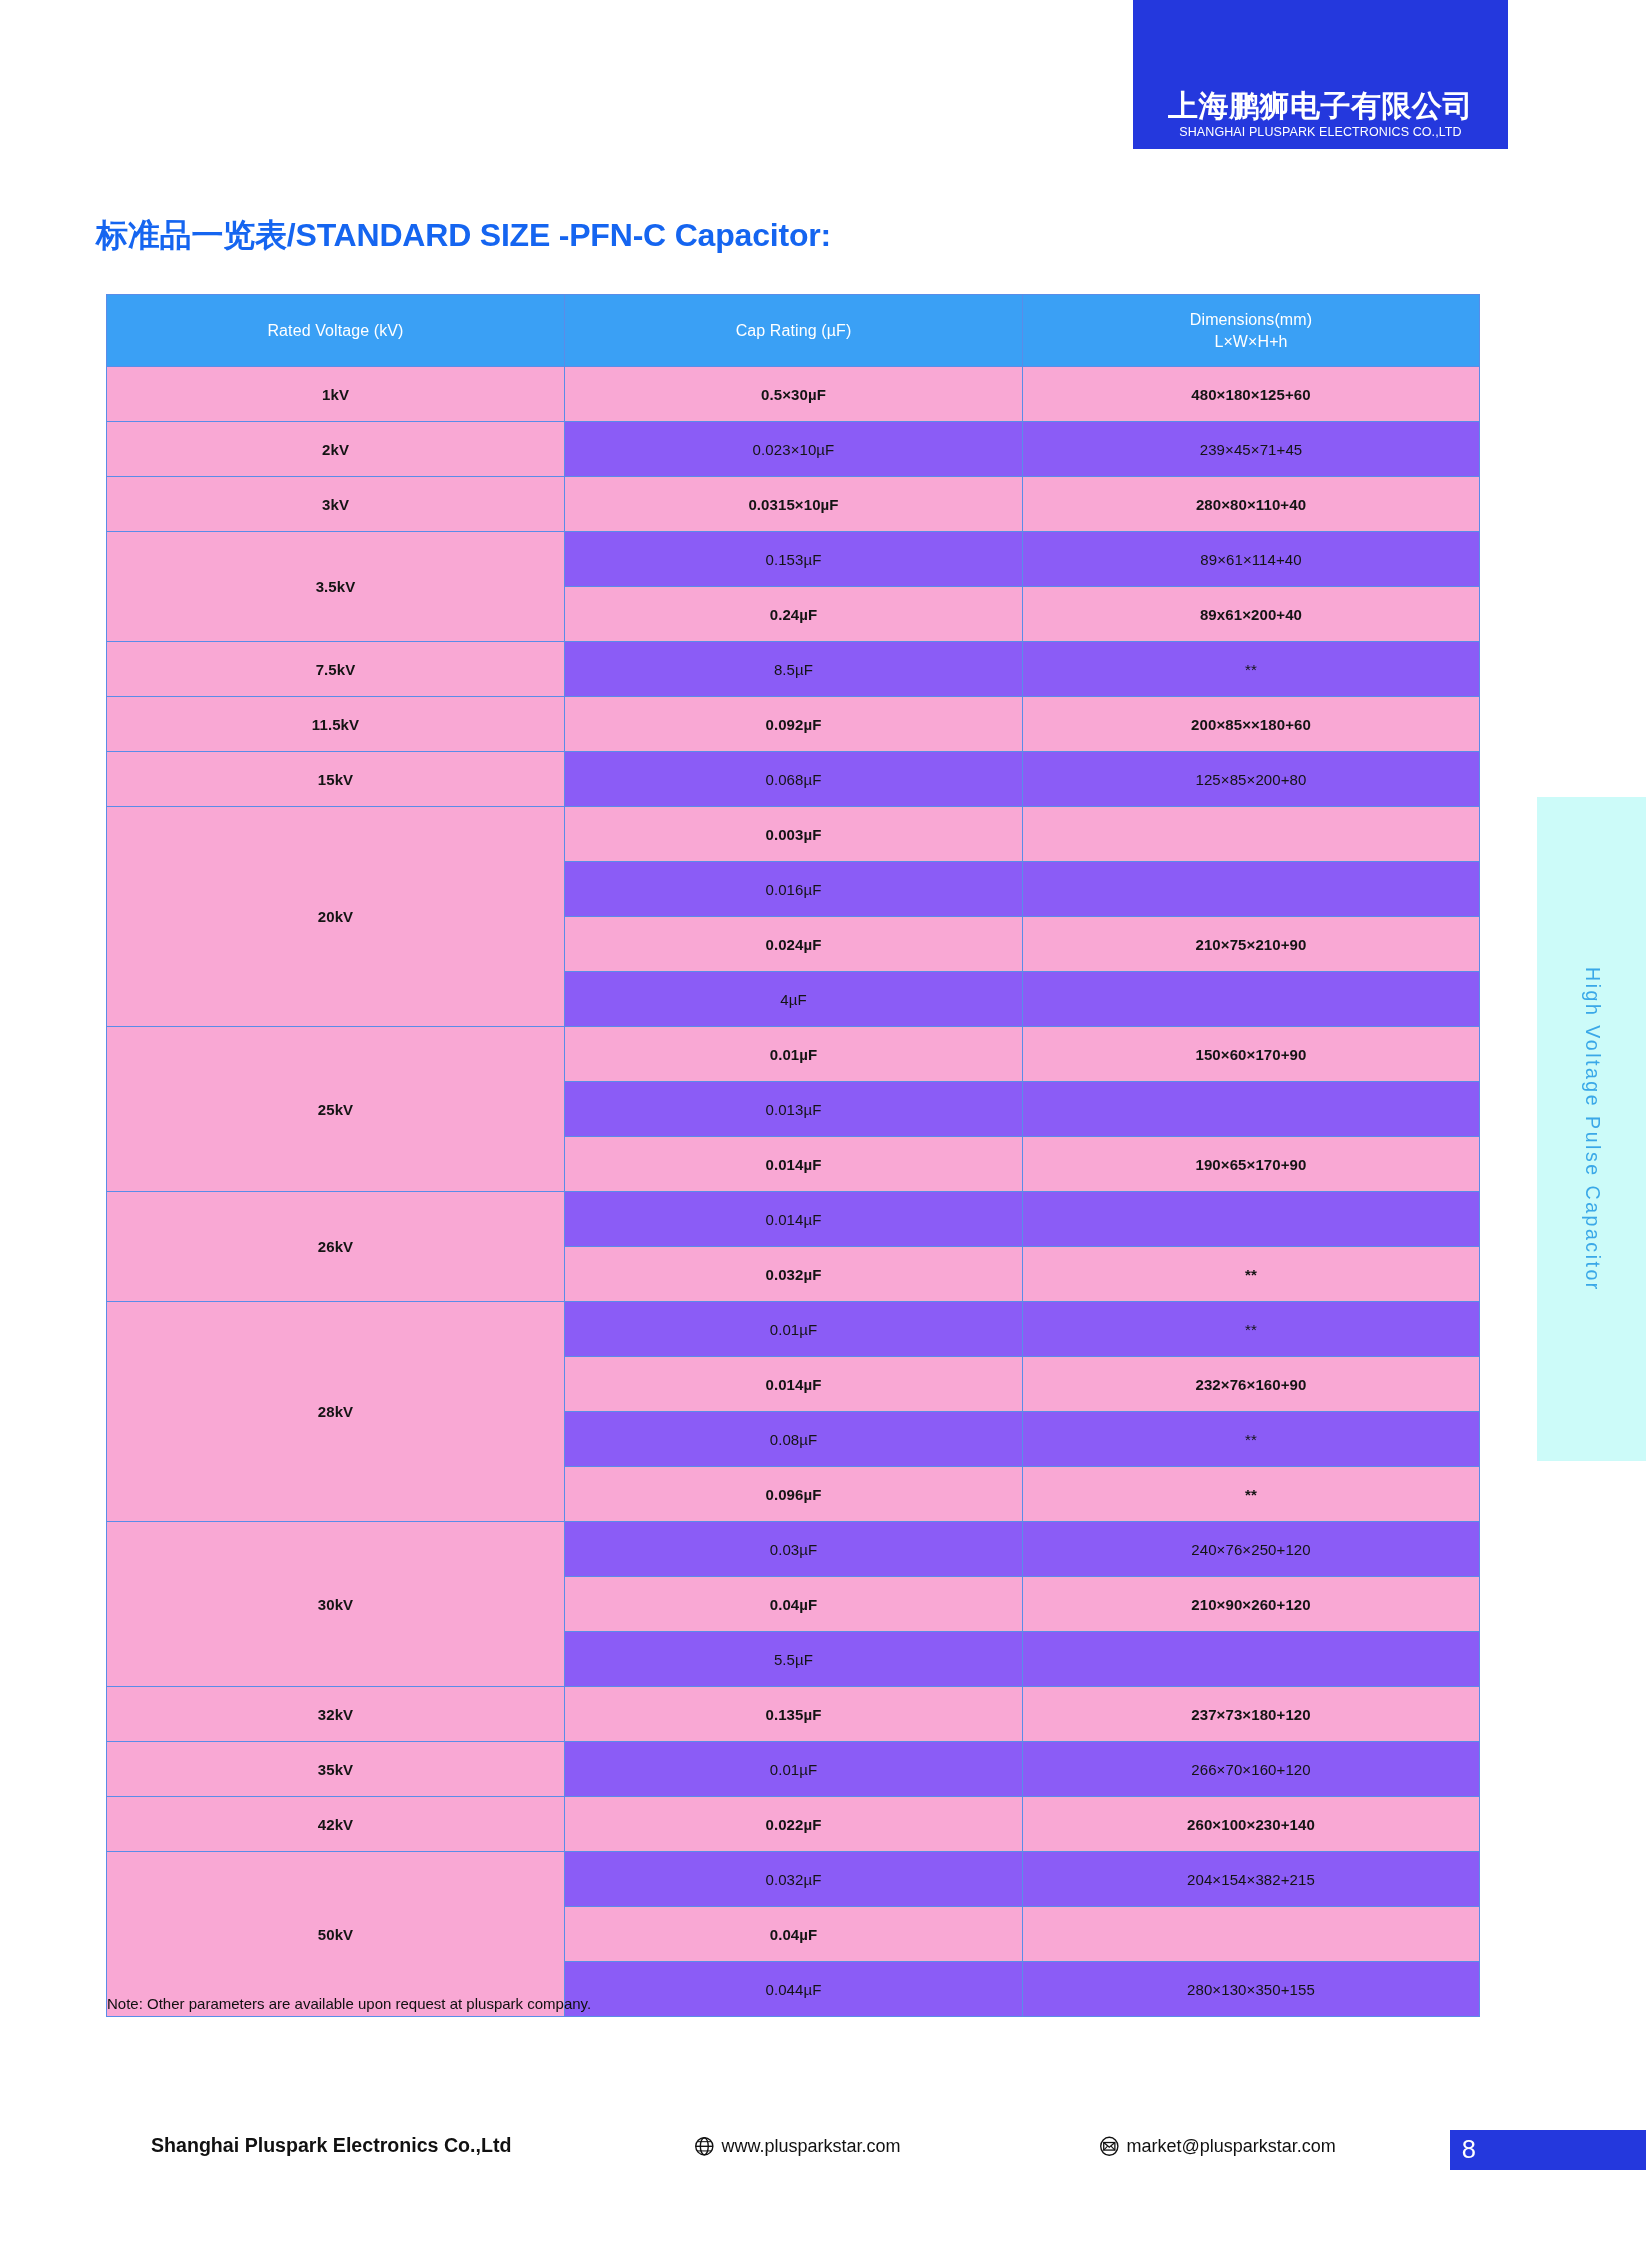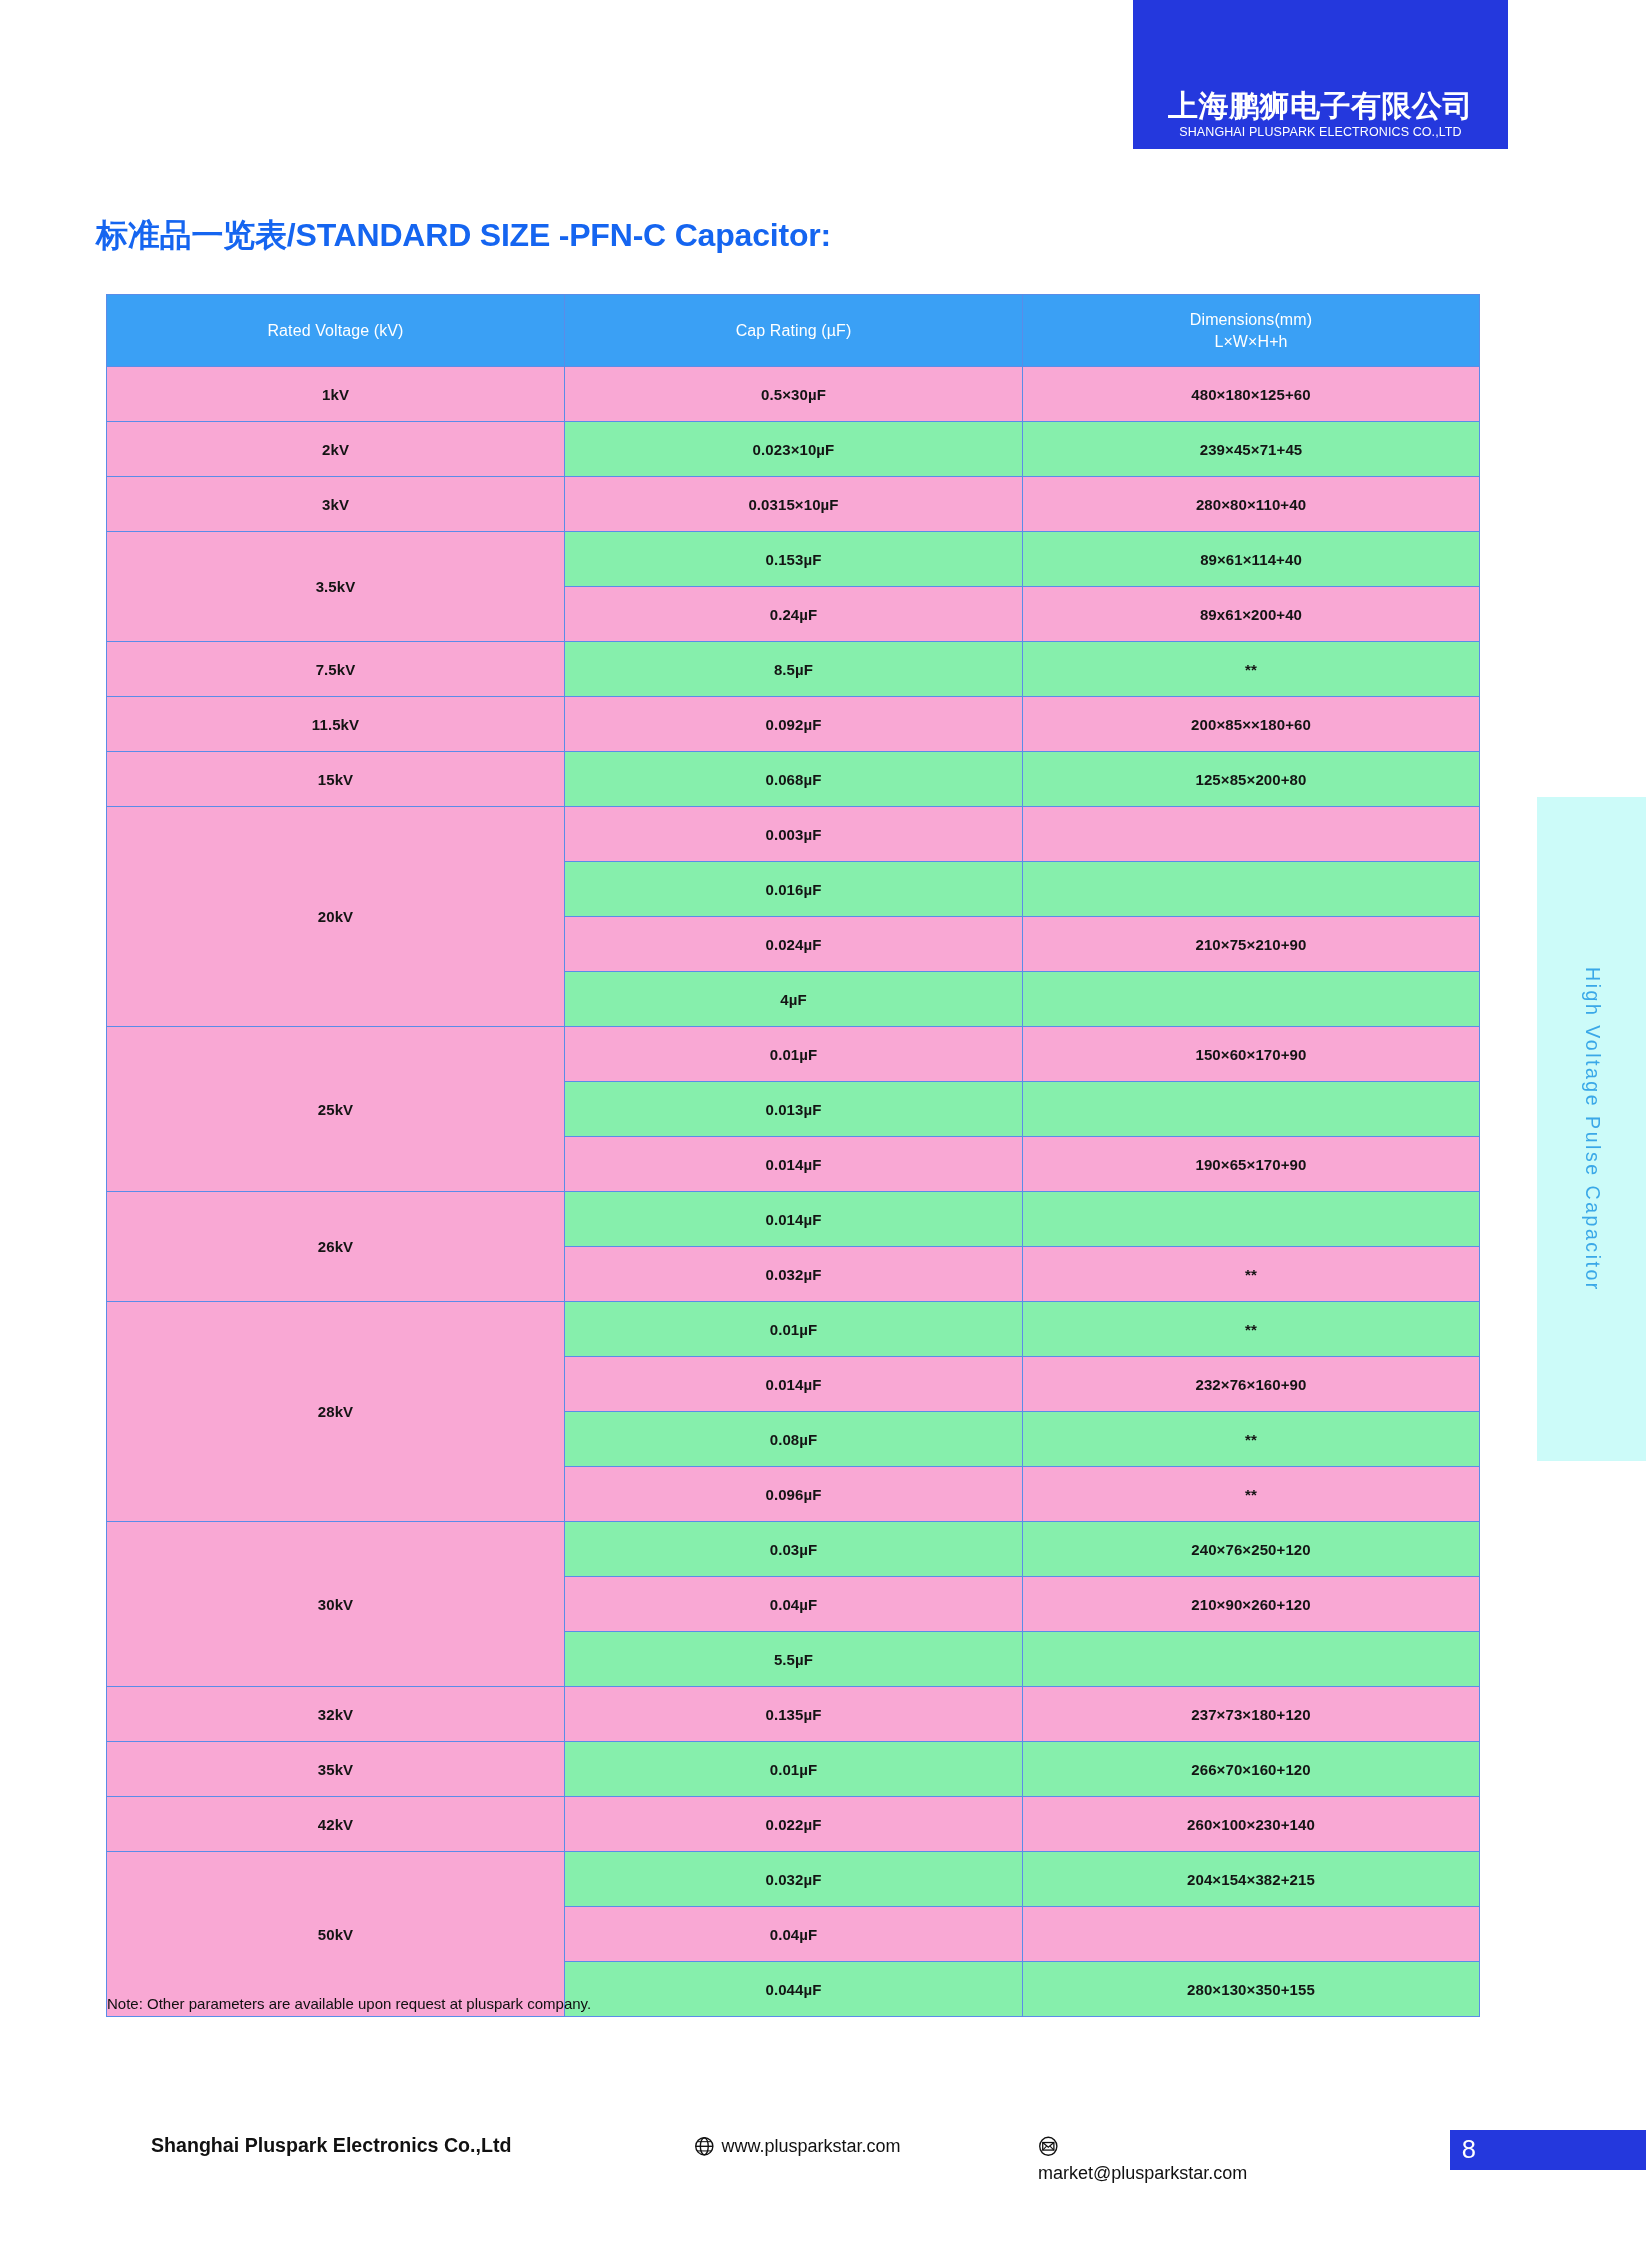--- a/index.html
+++ b/index.html
@@ -109,21 +109,21 @@
   #spec-table td {
     font-size: 15px;
     color: #141414;
     text-align: center;
     vertical-align: middle;
     border: 0.5px solid #5a8ce8;
     letter-spacing: 0.1px;
     height: 54px;
     padding: 0 2.9px;
   }
-  #spec-table td.shade { background: #86efac; font-weight: bold; }
+  #spec-table td.shade { background: #8b5cf6; }
   #spec-table td.plain { background: #f9a8d4; font-weight: bold; }
 
   
   #note {
     position: absolute;
     left: 107px;
     top: 1995px;
     font-size: 15px;
     color: #101010;
     white-space: nowrap;
@@ -150,21 +150,21 @@
     position: absolute;
     top: 10.8px;
     font-size: 18px;
     color: #111111;
     white-space: nowrap;
     display: flex;
     align-items: flex-start;
     gap: 6.9px;
   }
   #footer-web { left: 694px; }
-  #footer-mail { left: 1038px; flex-direction: column; }
+  #footer-mail { left: 1099px; }
   .f-icon {
     display: inline-block;
     width: 20.6px;
     height: 20.6px;
     flex: 0 0 20.6px;
   }
   #page-number-box {
     position: absolute;
     left: 1450px;
     top: 4.9px;

